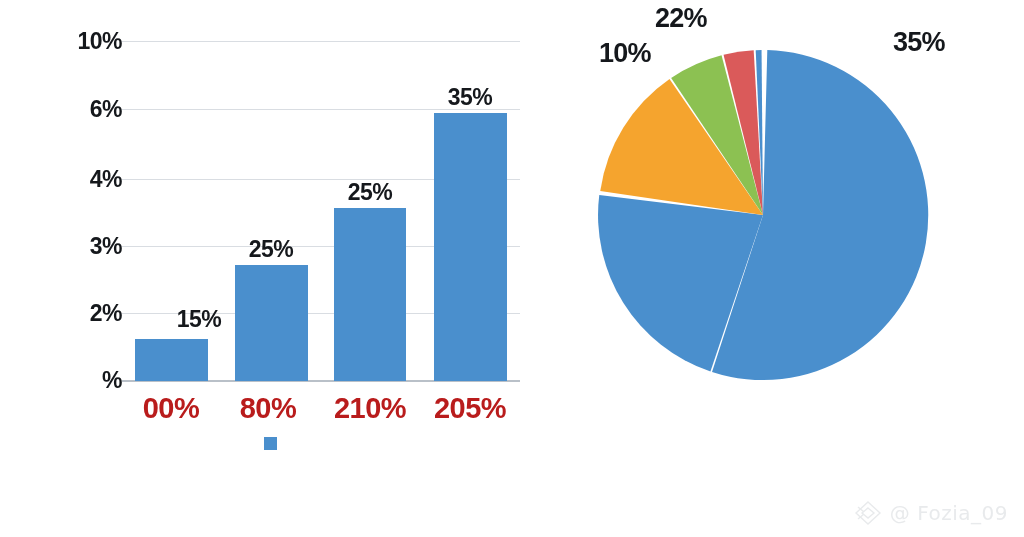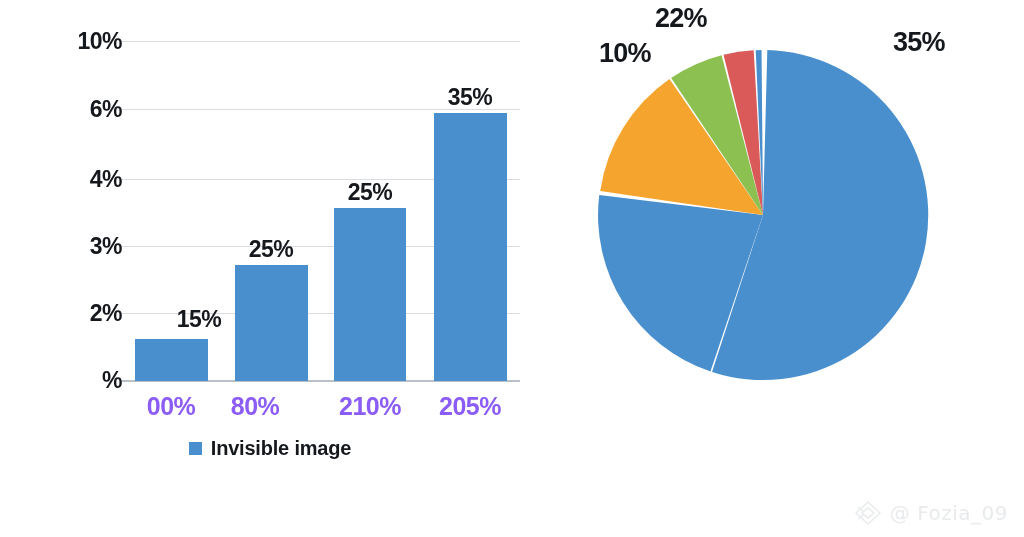--- a/index.html
+++ b/index.html
@@ -73,22 +73,22 @@
     color: #15181c;
     letter-spacing: -0.5px;
     text-align: center;
     white-space: nowrap;
     transform: translateX(-50%);
   }
   .x-tick {
     position: absolute;
     top: 392px;
     font-weight: bold;
-    font-size: 25px;
-    color: #8b5cf6;
+    font-size: 29px;
+    color: #b91c1c;
     letter-spacing: -0.5px;
     text-align: left;
     white-space: nowrap;
     transform: translateX(-50%);
   }
 
   
   #legend {
     position: absolute;
     left: 0; top: 437px;
@@ -166,34 +166,33 @@
     <div class="gridline" style="top:246px"></div>
     <div class="gridline" style="top:313px"></div>
     <div class="gridline axis-baseline" style="top:380px"></div>
 
     <div class="bar" style="left:13px; width:73px; height:42px;"></div>
     <div class="bar-value" style="left:49px; top:306px;margin-left:28px;">15%</div>
     <div class="x-tick" style="left:49px;">00%</div>
 
     <div class="bar" style="left:113px; width:73px; height:116px;"></div>
     <div class="bar-value" style="left:149px; top:236px;">25%</div>
-    <div class="x-tick" style="left:133px;">80%</div>
+    <div class="x-tick" style="left:146px;">80%</div>
 
     <div class="bar" style="left:212px; width:72px; height:173px;"></div>
     <div class="bar-value" style="left:248px; top:179px;">25%</div>
     <div class="x-tick" style="left:248px;">210%</div>
 
     <div class="bar" style="left:312px; width:73px; height:268px;"></div>
     <div class="bar-value" style="left:348px; top:84px;">35%</div>
     <div class="x-tick" style="left:348px;">205%</div>
   </div>
 
   <div id="legend">
     <span class="swatch"></span>
-    <span class="legend-text">Invisible image</span>
   </div>
 </div>
 
 <div id="pie-panel">
 
   <svg id="pie-svg" width="464" height="537" viewBox="0 0 464 537">
 
     <g transform="translate(203,215)">
 
       <path fill="#4a8fcd" d="M 0 0 L 4.3 -164.9 A 165 165 0 1 1 -50.97 156.9 Z"></path>

